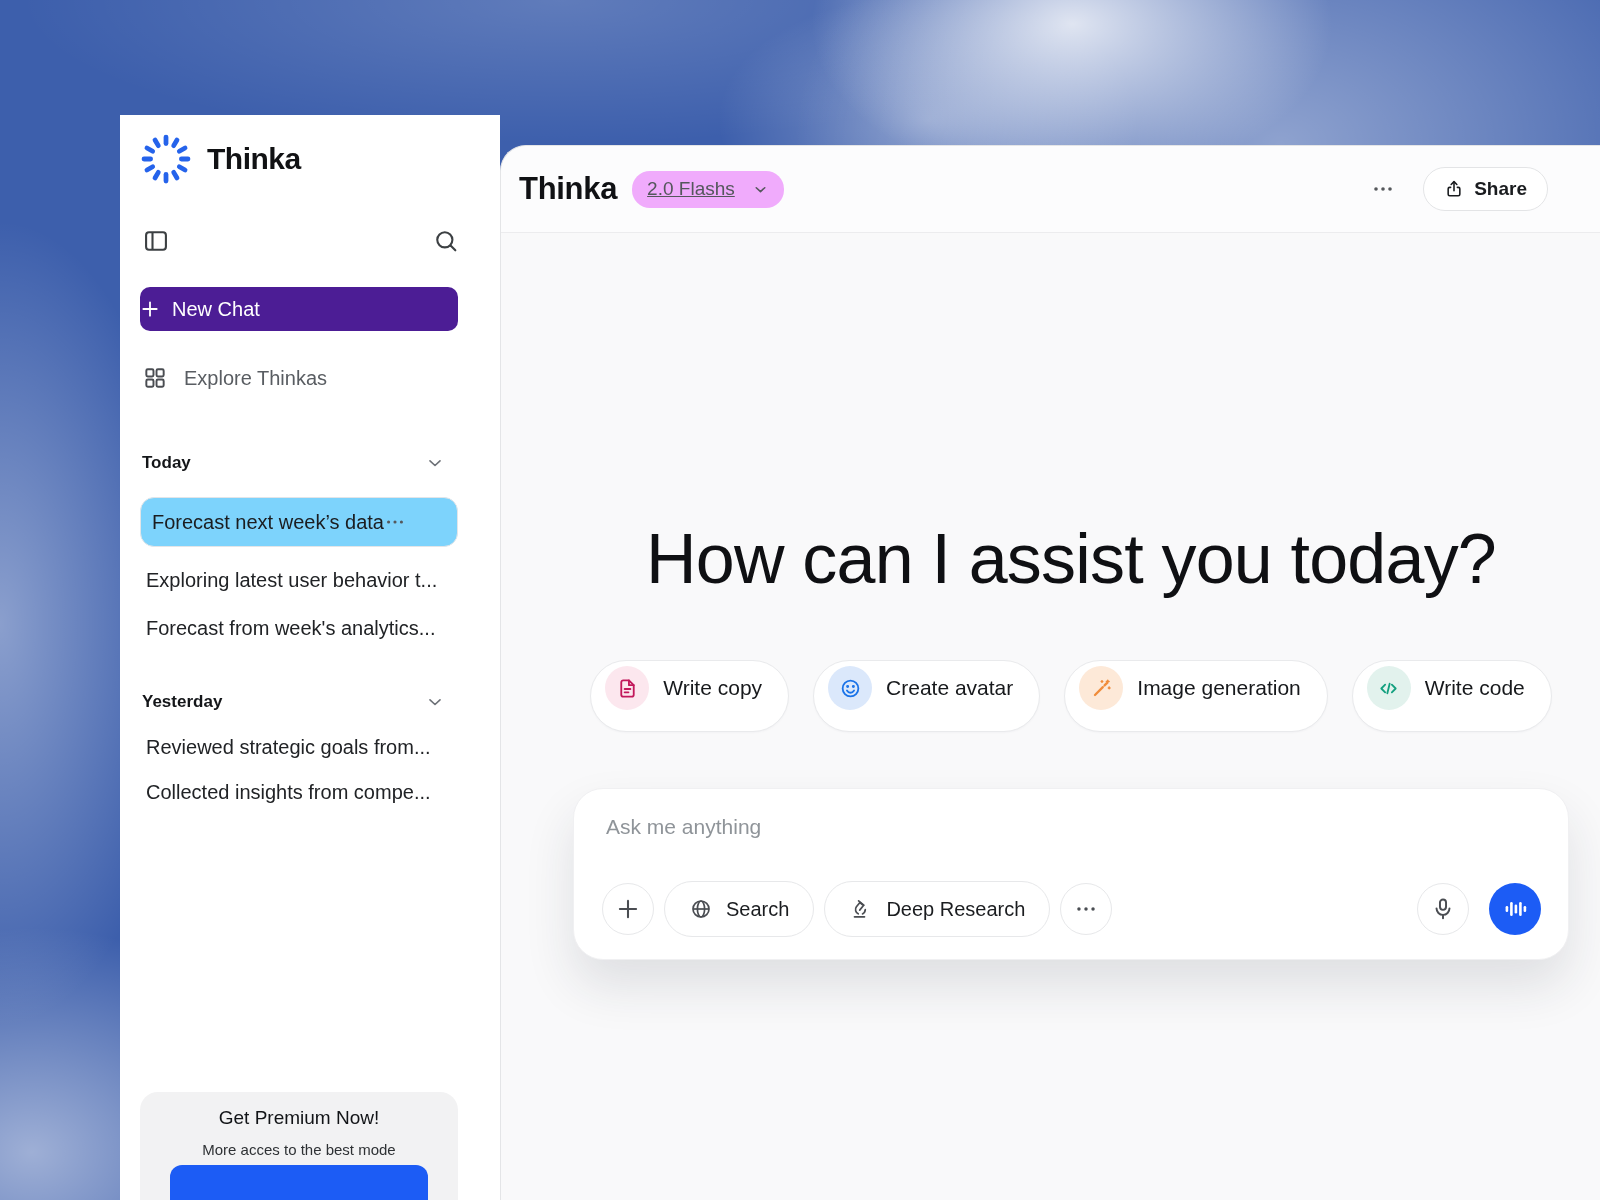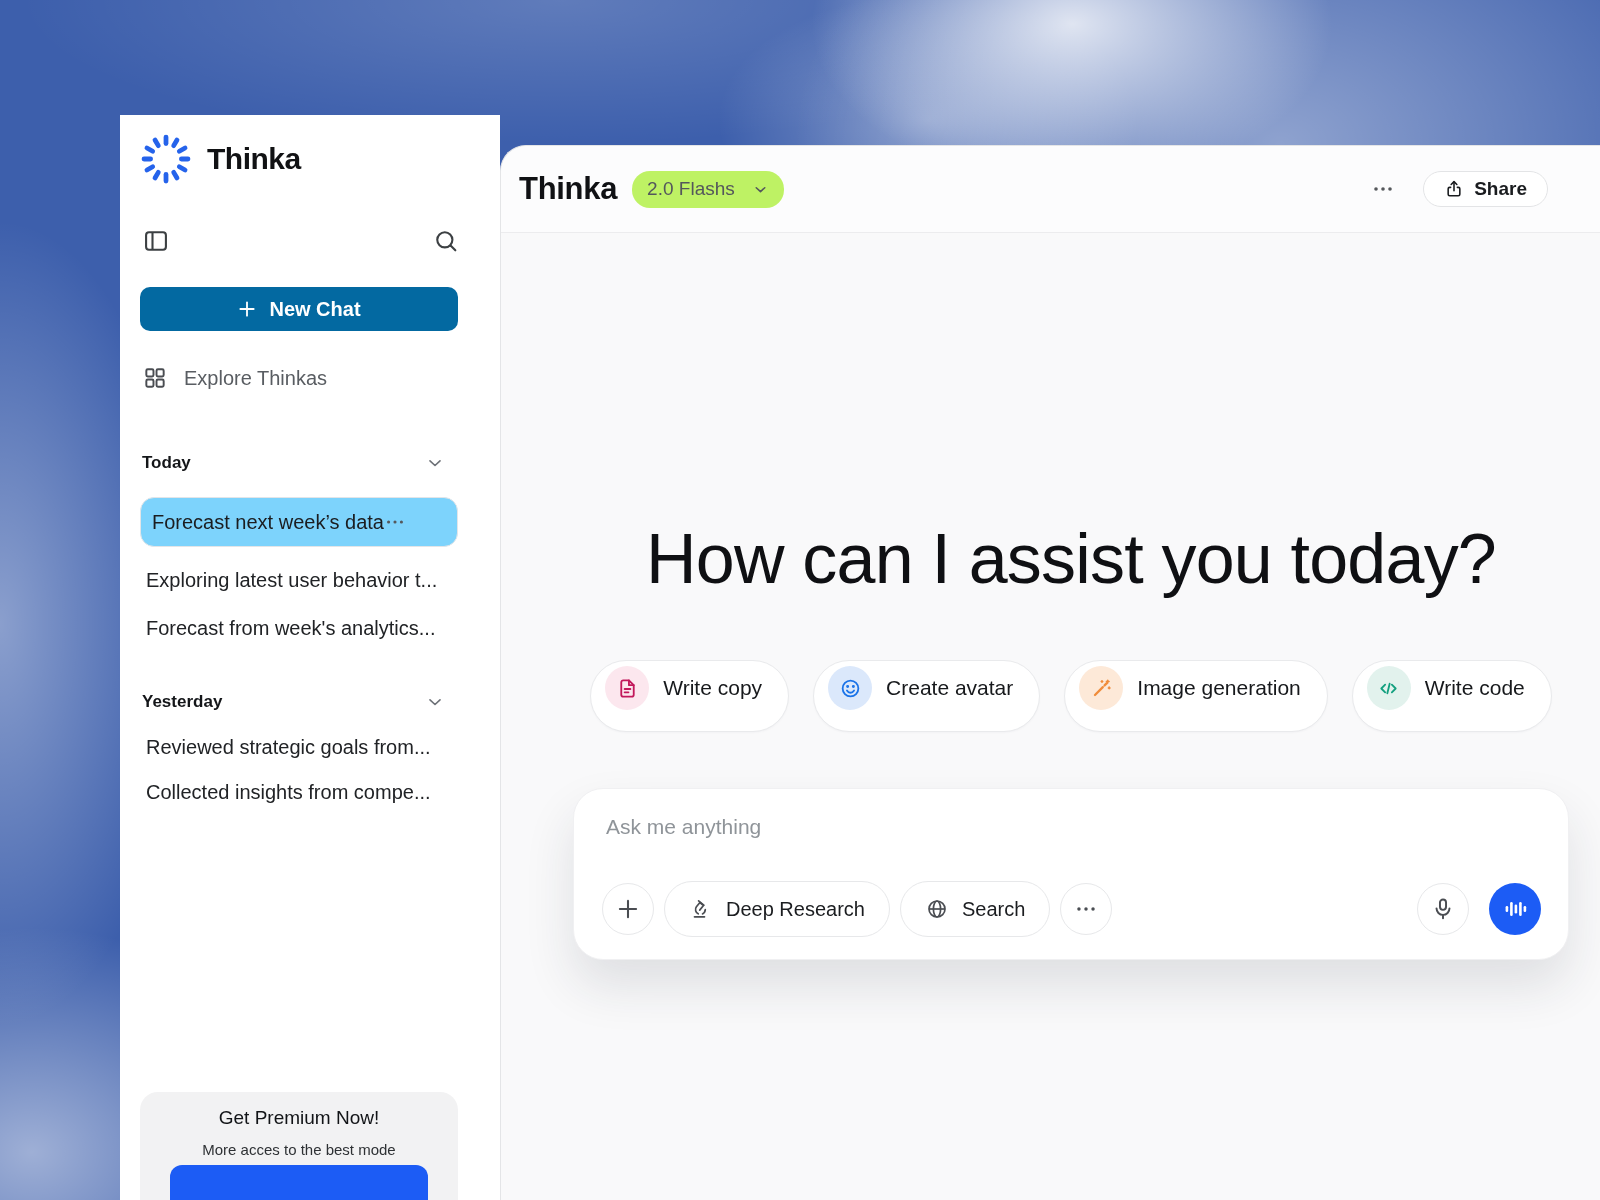--- a/index.html
+++ b/index.html
@@ -27,23 +27,23 @@
   .logo-row { position:absolute; left:20px; top:18px; display:flex; align-items:center; gap:15px; }
   .logo-mark { width:52px; height:52px; }
   .logo-text { font-size:30px; font-weight:700; color:#111214; letter-spacing:-.5px; }
 
   .icons-row { position:absolute; left:22px; right:40px; top:112px;
     display:flex; justify-content:space-between; align-items:center; color:#3C4043; }
   .icon-btn { width:28px; height:28px; cursor:pointer; color:#3C4043; }
 
   .new-chat {
     position:absolute; left:20px; top:172px; width:318px; height:44px;
-    background:#0369a1; color:#fff; border:none; border-radius:10px;
-    display:flex; align-items:center; justify-content:center; gap:12px;
-    font-size:20px; font-weight:700; font-family:inherit; cursor:pointer;
+    background:#4c1d95; color:#fff; border:none; border-radius:10px;
+    display:flex; align-items:center; gap:12px;
+    font-size:20px; font-weight:400; font-family:inherit; cursor:pointer;
   }
   .explore-row { position:absolute; left:22px; top:250px; display:flex; align-items:center; gap:16px;
     color:#595D62; font-size:20px; cursor:pointer; }
   .explore-row .glyph { width:26px; height:26px; color:#4A4D52; }
 
   .section-header { position:absolute; left:22px; right:55px;
     display:flex; justify-content:space-between; align-items:center; }
   .section-header .s-label { font-size:17px; font-weight:700; color:#141619; }
   .section-header .chev { width:20px; height:20px; color:#6E7278; cursor:pointer; }
 
@@ -74,28 +74,28 @@
     background:#F9F9FA; border:1px solid #E4E5E7; border-right:none; border-bottom:none;
     border-top-left-radius:26px; overflow:hidden;
   }
   .main-header {
     height:87px; background:#FCFCFD; border-bottom:1px solid #ECECEE;
     border-top-left-radius:26px; display:flex; align-items:center;
     padding:0 52px 0 18px;
   }
   .mh-title { font-size:31px; font-weight:700; color:#101114; letter-spacing:-.3px; }
   .model-pill {
-    margin-left:15px; background:#bef264; border-radius:18px; height:37px;
+    margin-left:15px; background:#f0abfc; border-radius:18px; height:37px;
     display:flex; align-items:center; gap:17px; padding:0 15px;
-    font-size:19px; color:#54575C; cursor:pointer;
+    font-size:19px; color:#54575C; cursor:pointer;text-decoration:underline;
   }
   .model-pill .chev { width:17px; height:17px; color:#54575C; }
   .mh-right { margin-left:auto; display:flex; align-items:center; gap:28px; }
   .share-btn {
-    height:36px; border:1px solid #E3E4E6; background:#fff; border-radius:22px;
+    height:44px; border:1px solid #E3E4E6; background:#fff; border-radius:22px;
     display:flex; align-items:center; gap:10px; padding:0 20px;
     font-size:19px; font-weight:600; color:#1A1C1F; font-family:inherit; cursor:pointer;
   }
   .share-btn .glyph { width:20px; height:20px; color:#1A1C1F; }
 
   .main-body { position:relative; height:967px; }
 
   .greeting {
     position:absolute; left:72px; width:996px; top:286px; text-align:center;
     font-size:70px; font-weight:400; color:#0F1013; letter-spacing:-.8px;
@@ -327,35 +327,35 @@
     <div class="composer">
       <input class="composer-input" type="text" placeholder="Ask me anything" style="">
       <div class="composer-toolbar">
         <button class="round-btn">
           <svg viewBox="0 0 24 24" fill="none" stroke="currentColor" stroke-width="1.9" stroke-linecap="round">
             <line x1="12" y1="4.5" x2="12" y2="19.5"></line>
               <line x1="4.5" y1="12" x2="19.5" y2="12"></line>
           </svg>
         </button>
         <button class="tool-pill">
+          <svg class="glyph" viewBox="0 0 24 24" fill="none" stroke="currentColor" stroke-width="1.7">
+            <circle cx="12" cy="12" r="8"></circle>
+              <ellipse cx="12" cy="12" rx="3.6" ry="8"></ellipse>
+              <line x1="4" y1="12" x2="20" y2="12"></line>
+          </svg>
+          <span>Search</span>
+        </button>
+        <button class="tool-pill">
           <svg class="glyph" viewBox="0 0 24 24" fill="none" stroke="currentColor" stroke-width="1.7" stroke-linecap="round" stroke-linejoin="round">
             <path d="M9.2 16.8c-2.6-1.3-3.6-4.6-1.8-7l3.5-4.3 3.6 3-3.8 4.6"></path>
             <line x1="9.6" y1="3.9" x2="14.8" y2="8.2"></line>
             <path d="M13.5 16.9a5.2 5.2 0 0 0 2.8-4.3"></path>
             <line x1="5.5" y1="19.8" x2="15.5" y2="19.8"></line>
           </svg>
           <span>Deep Research</span>
-        </button>
-        <button class="tool-pill">
-          <svg class="glyph" viewBox="0 0 24 24" fill="none" stroke="currentColor" stroke-width="1.7">
-            <circle cx="12" cy="12" r="8"></circle>
-              <ellipse cx="12" cy="12" rx="3.6" ry="8"></ellipse>
-              <line x1="4" y1="12" x2="20" y2="12"></line>
-          </svg>
-          <span>Search</span>
         </button>
         <button class="round-btn">
           <svg viewBox="0 0 24 24" fill="currentColor">
             <circle cx="5.5" cy="12" r="1.6"></circle>
               <circle cx="12" cy="12" r="1.6"></circle>
               <circle cx="18.5" cy="12" r="1.6"></circle>
           </svg>
         </button>
         <div class="toolbar-right">
           <button class="round-btn">

